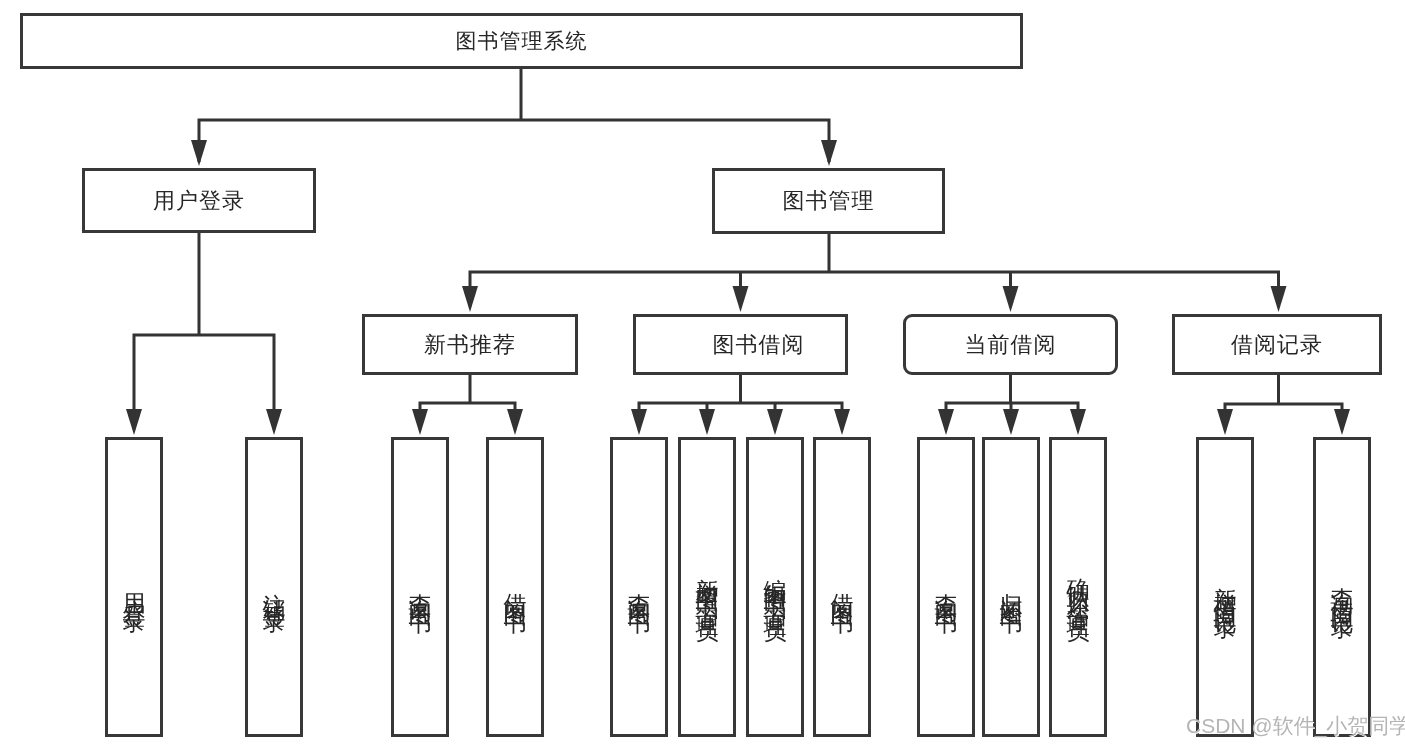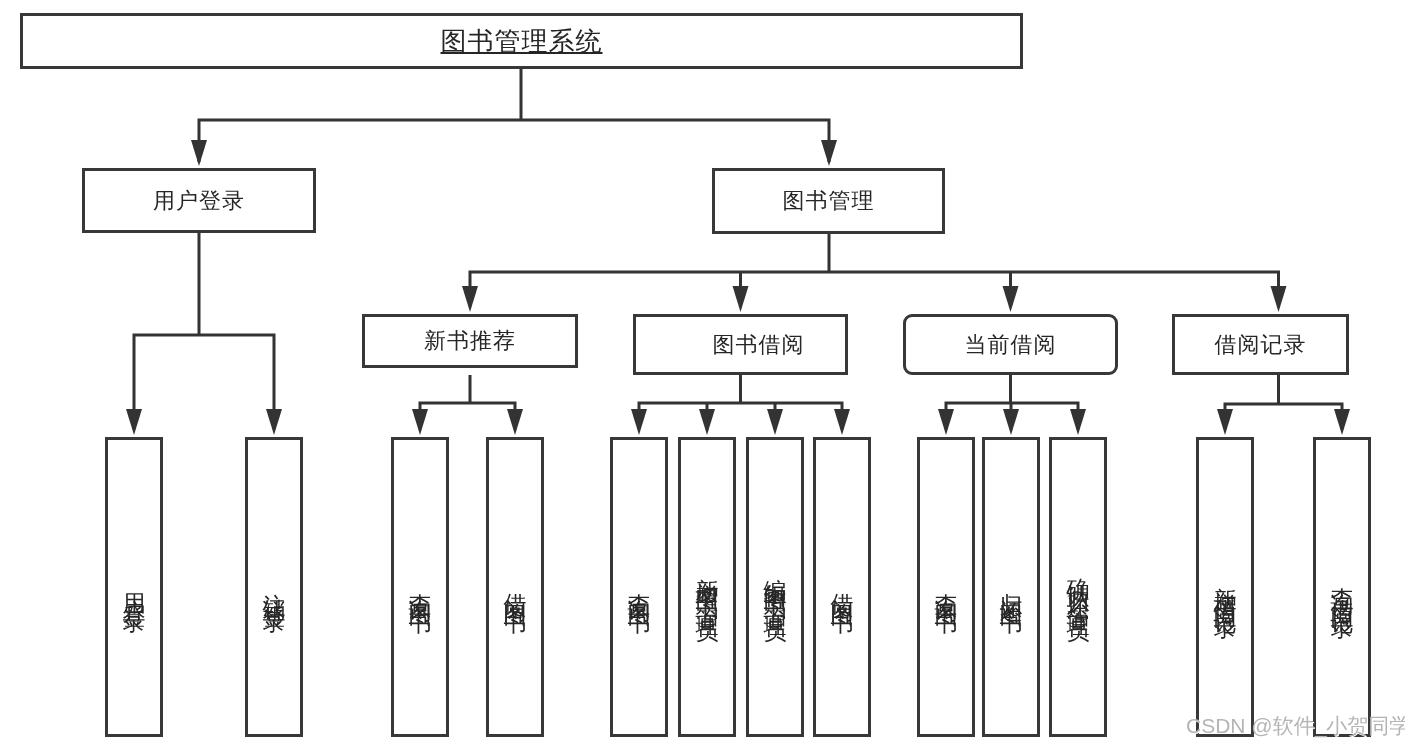--- a/index.html
+++ b/index.html
@@ -28,21 +28,21 @@
     position: absolute;
     box-sizing: border-box;
     background: var(--bg);
     border: 3px solid var(--box-border);
     display: flex;
     align-items: center;
     justify-content: center;
     color: var(--text);
   }
   .hlabel { font-size: 22px; letter-spacing: 1px; white-space: nowrap; }
-  .root-label { font-size: 26px; text-decoration: underline; }
+  .root-label { font-size: 21px; }
   .leaf { width: 58px; height: 300px; top: 437px; }
   .leaf .vlabel {
     writing-mode: vertical-rl;
     text-orientation: mixed;
     font-size: 23px;
     letter-spacing: 6px;
     line-height: 1;
     max-height: 286px;
   }
   #watermark {
@@ -103,30 +103,30 @@
     <span class="hlabel root-label">图书管理系统</span>
   </div>
 
   <div class="box" style="left:82px; top:168px; width:234px; height:65px;">
     <span class="hlabel">用户登录</span>
   </div>
   <div class="box" style="left:712px; top:168px; width:233px; height:66px;text-align:right;">
     <span class="hlabel">图书管理</span>
   </div>
 
-  <div class="box" style="left:362px; top:314px; width:216px; height:54px;">
+  <div class="box" style="left:362px; top:314px; width:216px; height:61px;">
     <span class="hlabel">新书推荐</span>
   </div>
   <div class="box" style="left:633px; top:314px; width:215px; height:61px;padding-left:36px;">
     <span class="hlabel">图书借阅</span>
   </div>
   <div class="box" style="left:903px; top:314px; width:215px; height:61px;border-radius:9px;">
     <span class="hlabel">当前借阅</span>
   </div>
-  <div class="box" style="left:1172px; top:314px; width:177px; height:61px;">
+  <div class="box" style="left:1172px; top:314px; width:210px; height:61px;">
     <span class="hlabel">借阅记录</span>
   </div>
 
   <div class="box leaf" style="left:105px;">
     <span class="vlabel">用户登录</span>
   </div>
   <div class="box leaf" style="left:245px;">
     <span class="vlabel">注销登录</span>
   </div>
 

